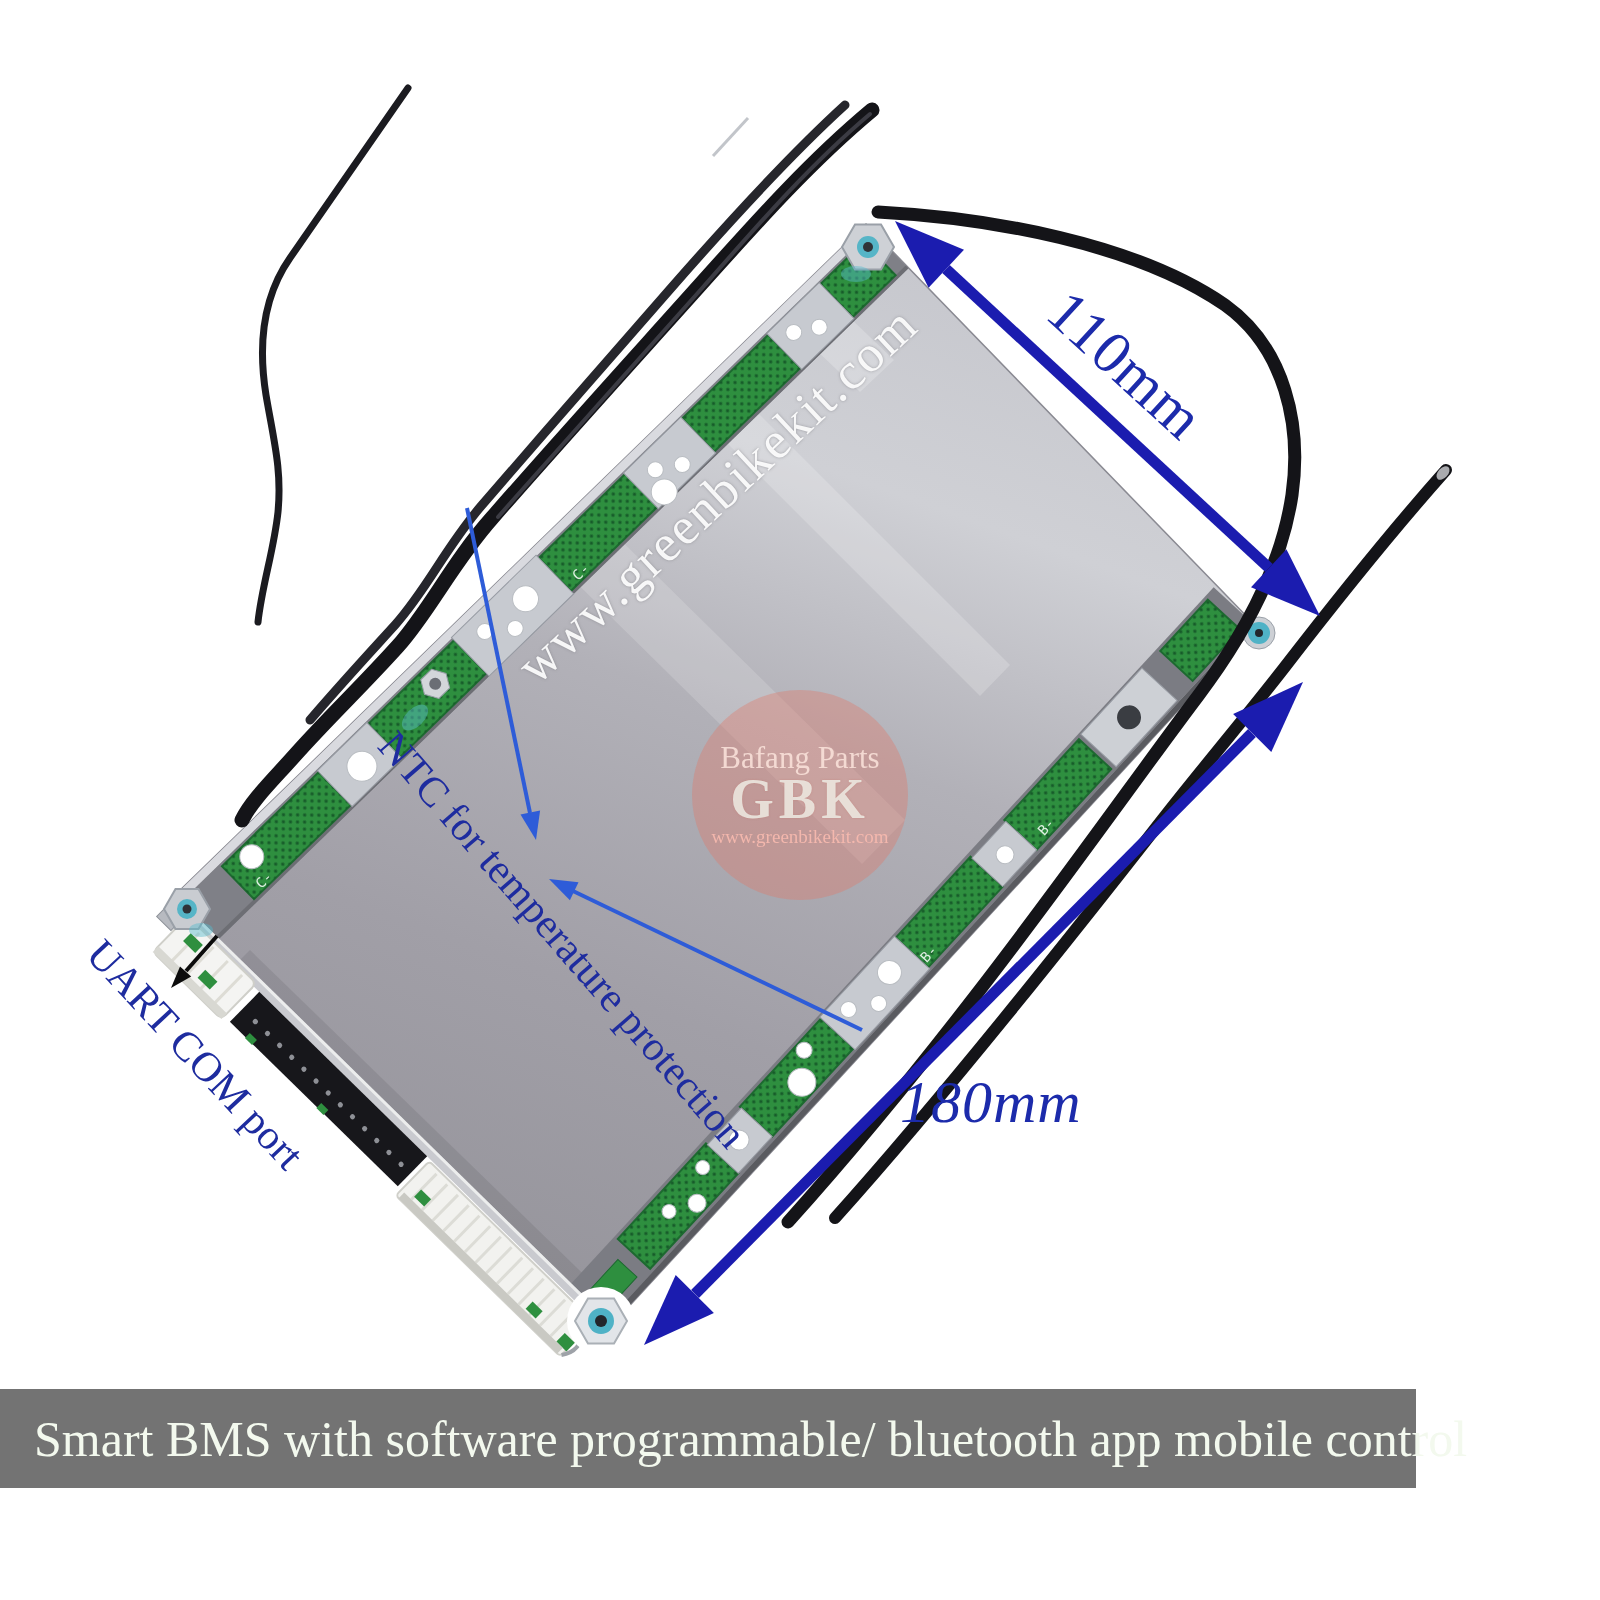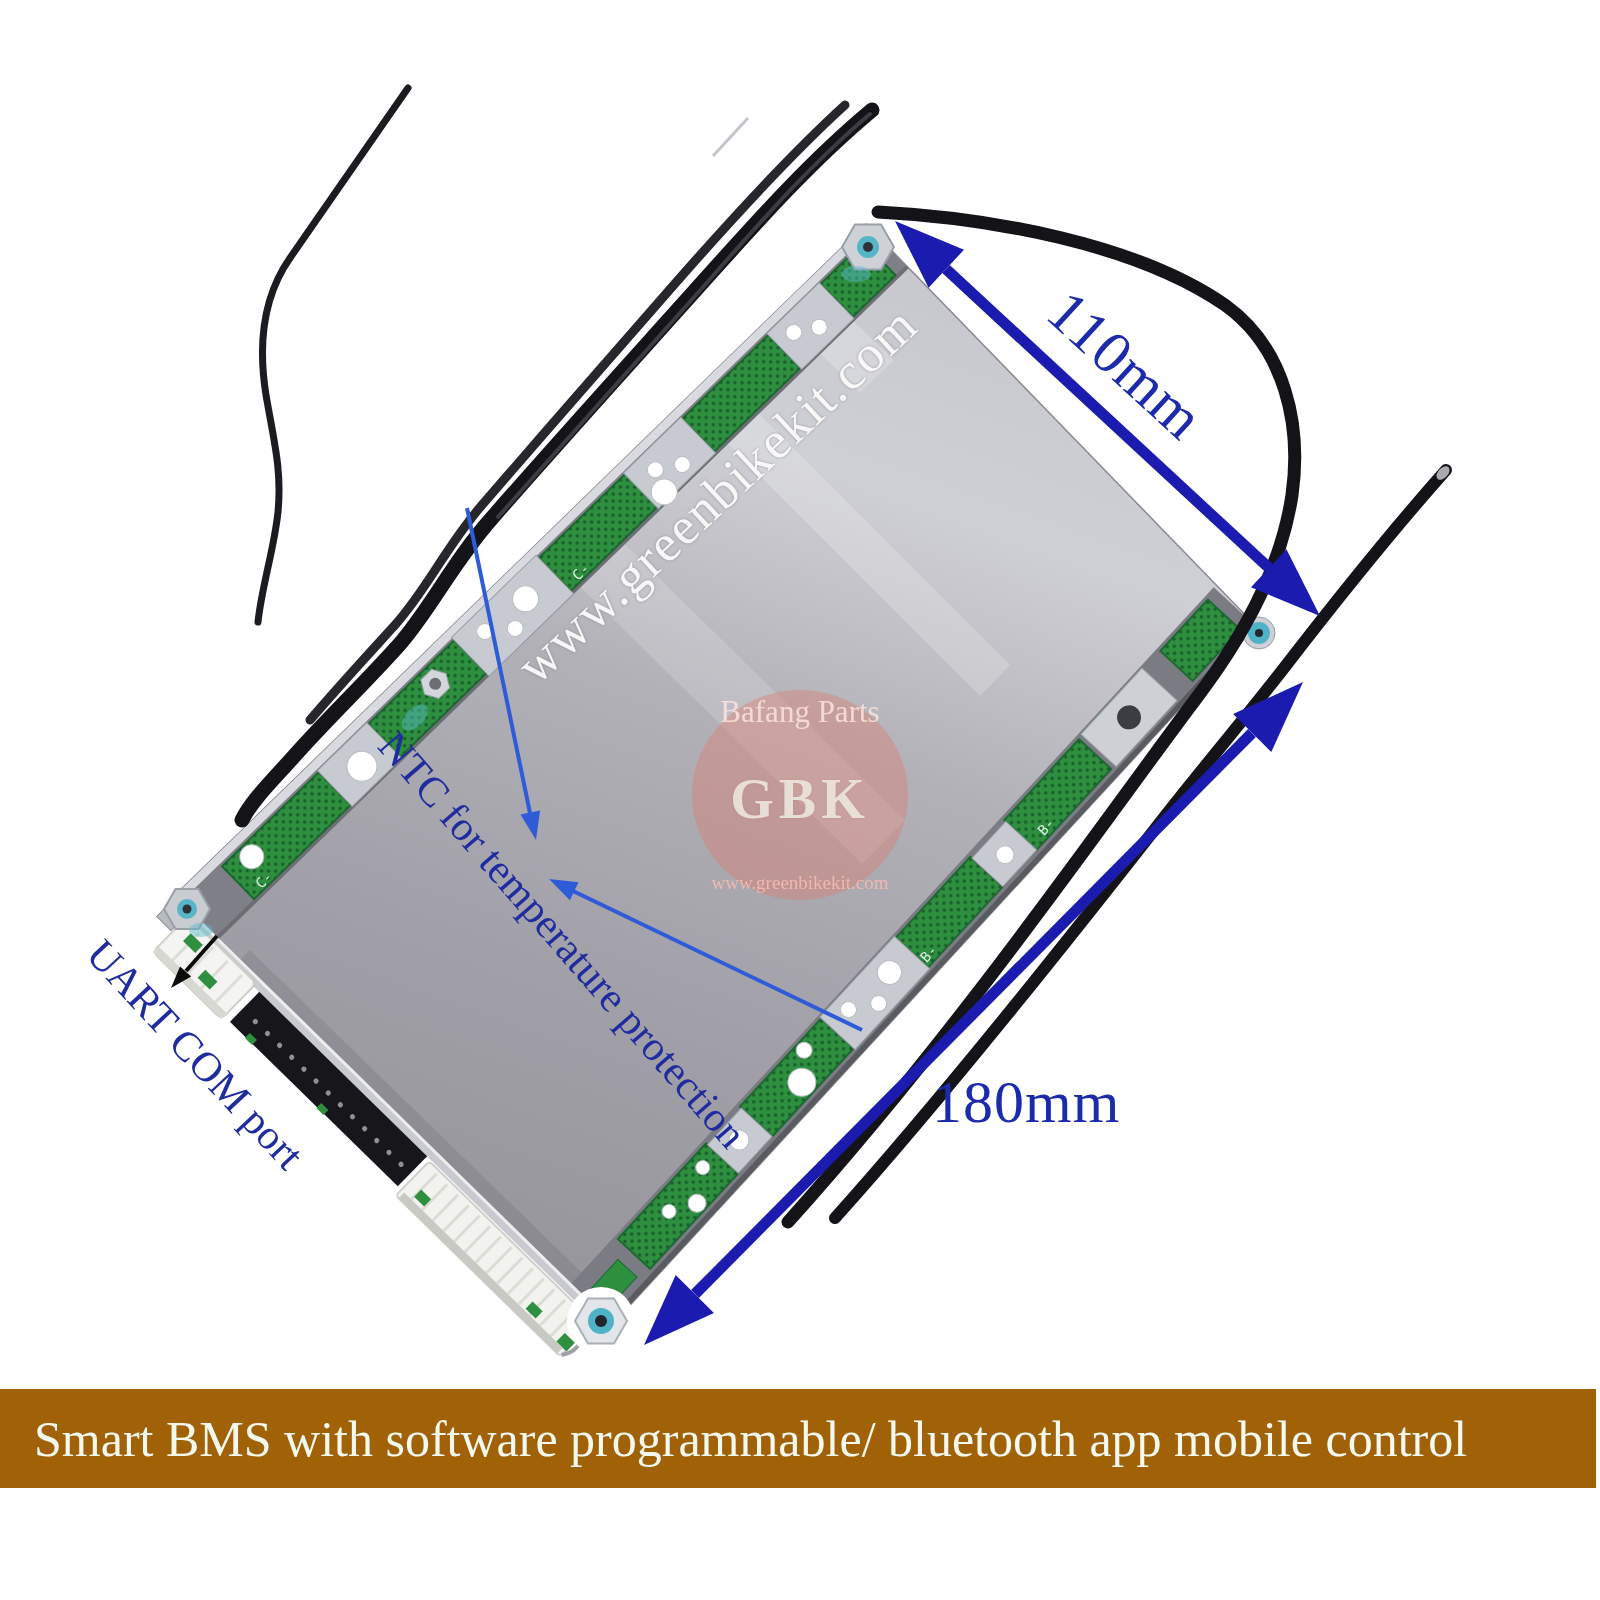--- a/index.html
+++ b/index.html
@@ -8,26 +8,26 @@
   #scene{position:absolute;left:0;top:0;}
   .dim-label{position:absolute;font-size:60px;color:#1c2bab;white-space:nowrap;
              transform-origin:0 0;letter-spacing:1px;}
   .note-label{position:absolute;font-size:42px;color:#1e2c9f;white-space:nowrap;
               transform-origin:0 0;}
   #wm-url{position:absolute;left:505px;top:652px;font-size:52px;letter-spacing:2px;
           color:rgba(255,255,255,0.92);text-shadow:0 0 3px rgba(110,110,115,0.55);
           transform:rotate(-43deg);transform-origin:0 0;white-space:nowrap;}
   #logo-wm{position:absolute;left:692px;top:690px;width:216px;height:210px;border-radius:50%;
            background:rgba(224,122,106,0.38);display:flex;flex-direction:column;
-           align-items:center;justify-content:center;text-align:center;gap:46px;}
+           align-items:center;justify-content:center;text-align:center;}
   #logo-wm .l1{font-size:31px;color:rgba(252,228,220,0.85);line-height:1.0;}
   #logo-wm .l2{font-size:56px;font-weight:bold;letter-spacing:5px;line-height:0.95;
                color:rgba(241,246,238,0.78);text-shadow:0 0 2px rgba(200,120,110,0.5);}
   #logo-wm .l3{font-size:19px;color:rgba(248,186,175,0.9);line-height:1.2;}
-  #banner{position:absolute;left:0;top:1389px;width:1596px;height:99px;background:#a16207;
+  #banner{position:absolute;left:0;top:1389px;width:1416px;height:99px;background:#737373;
           display:flex;align-items:center;}
   #banner .txt{padding-left:34px;font-size:50px;color:#f3f9ee;white-space:nowrap;}
 </style>
 </head>
 <body>
 
 <div id="stage">
 
 <svg id="scene" width="1600" height="1600" viewBox="0 0 1600 1600">
   <defs>
@@ -268,21 +268,21 @@
 
   <div id="wm-url">www.greenbikekit.com</div>
 
   <div id="logo-wm">
     <div class="l1">Bafang Parts</div>
     <div class="l2">GBK</div>
     <div class="l3">www.greenbikekit.com</div>
   </div>
 
   <div class="dim-label" style="left:1080px;top:277px;transform:rotate(42.5deg);">110mm</div>
-  <div class="dim-label" style="left:932px;top:1068px;">180mm</div>
+  <div class="dim-label" style="left:900px;top:1068px;font-style:italic;">180mm</div>
   <div class="note-label" style="left:405px;top:722px;transform:rotate(49deg);">NTC for temperature protection</div>
   <div class="note-label" style="left:112px;top:930px;transform:rotate(47deg);font-size:42px;">UART COM port</div>
 
   <div id="banner">
     <div class="txt">Smart BMS with software programmable/ bluetooth app mobile control</div>
   </div>
 
 </div>
 
 </body></html>

